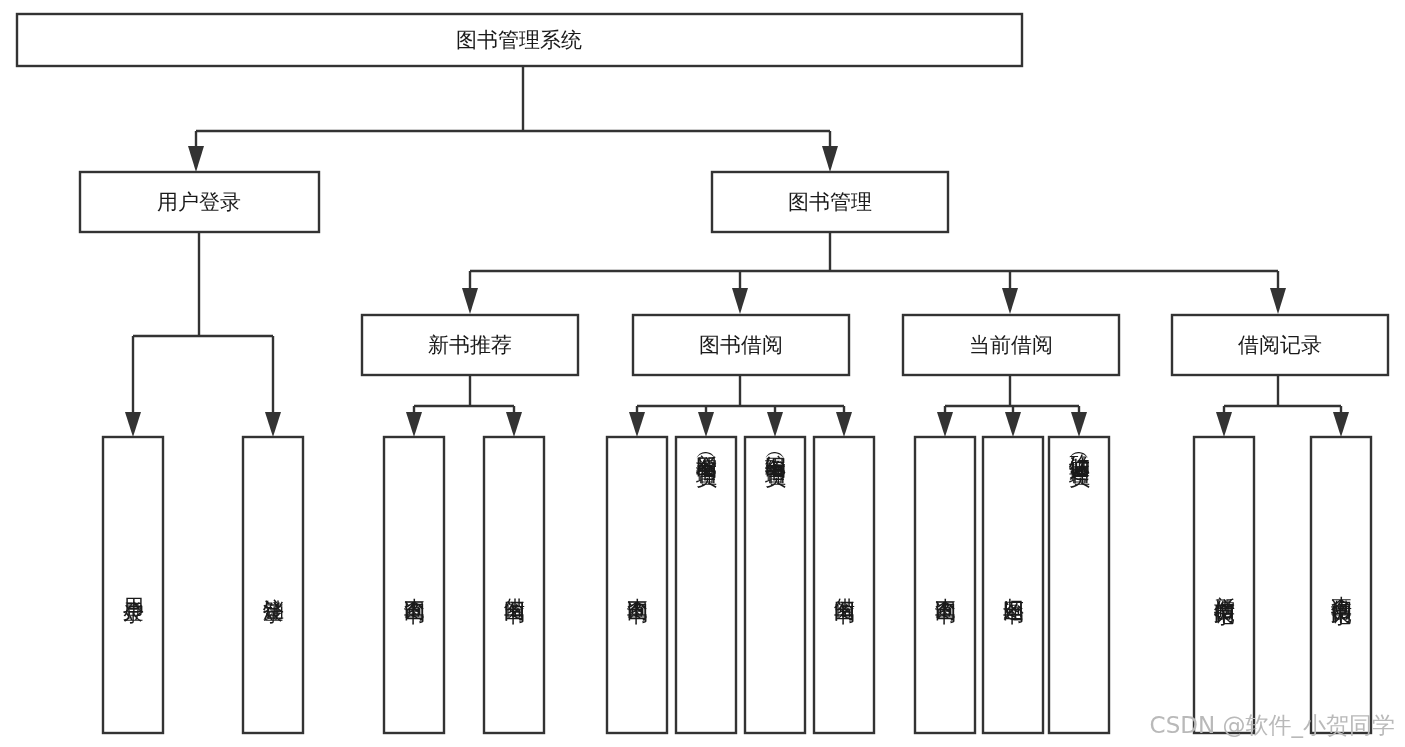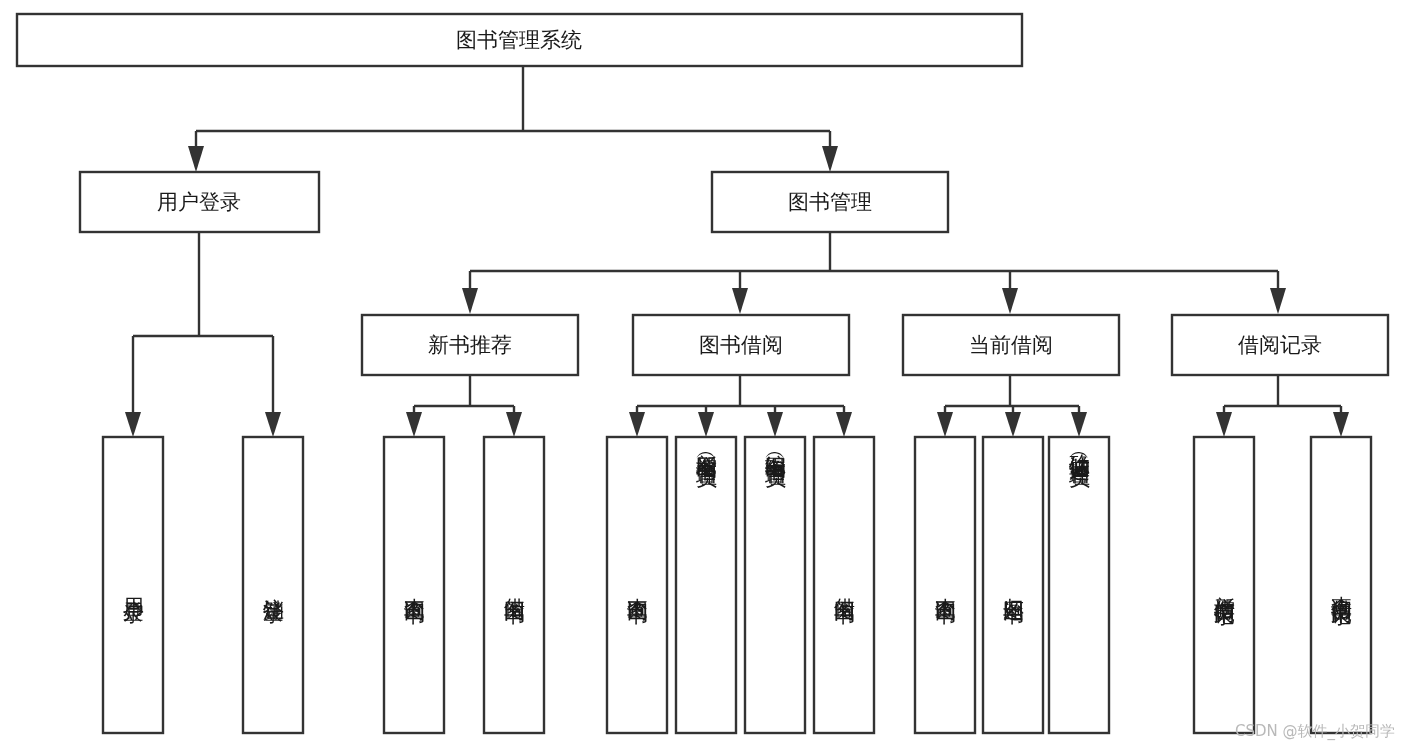--- a/index.html
+++ b/index.html
@@ -63,21 +63,21 @@
     line-height: 1.28;
     color: #1a1a1a;
     letter-spacing: 2px;
     white-space: nowrap;
   }
   .watermark {
     position: absolute;
     right: 10px;
     bottom: 6px;
     font-family: "DejaVu Sans", "Liberation Sans", sans-serif;
-    font-size: 15px;
+    font-size: 23px;
     color: #b9b9b9;
     white-space: nowrap;
     pointer-events: none;
     margin-left: 19px;
   }
 </style>
 </head>
 <body>
 
 <div id="diagram-root">

